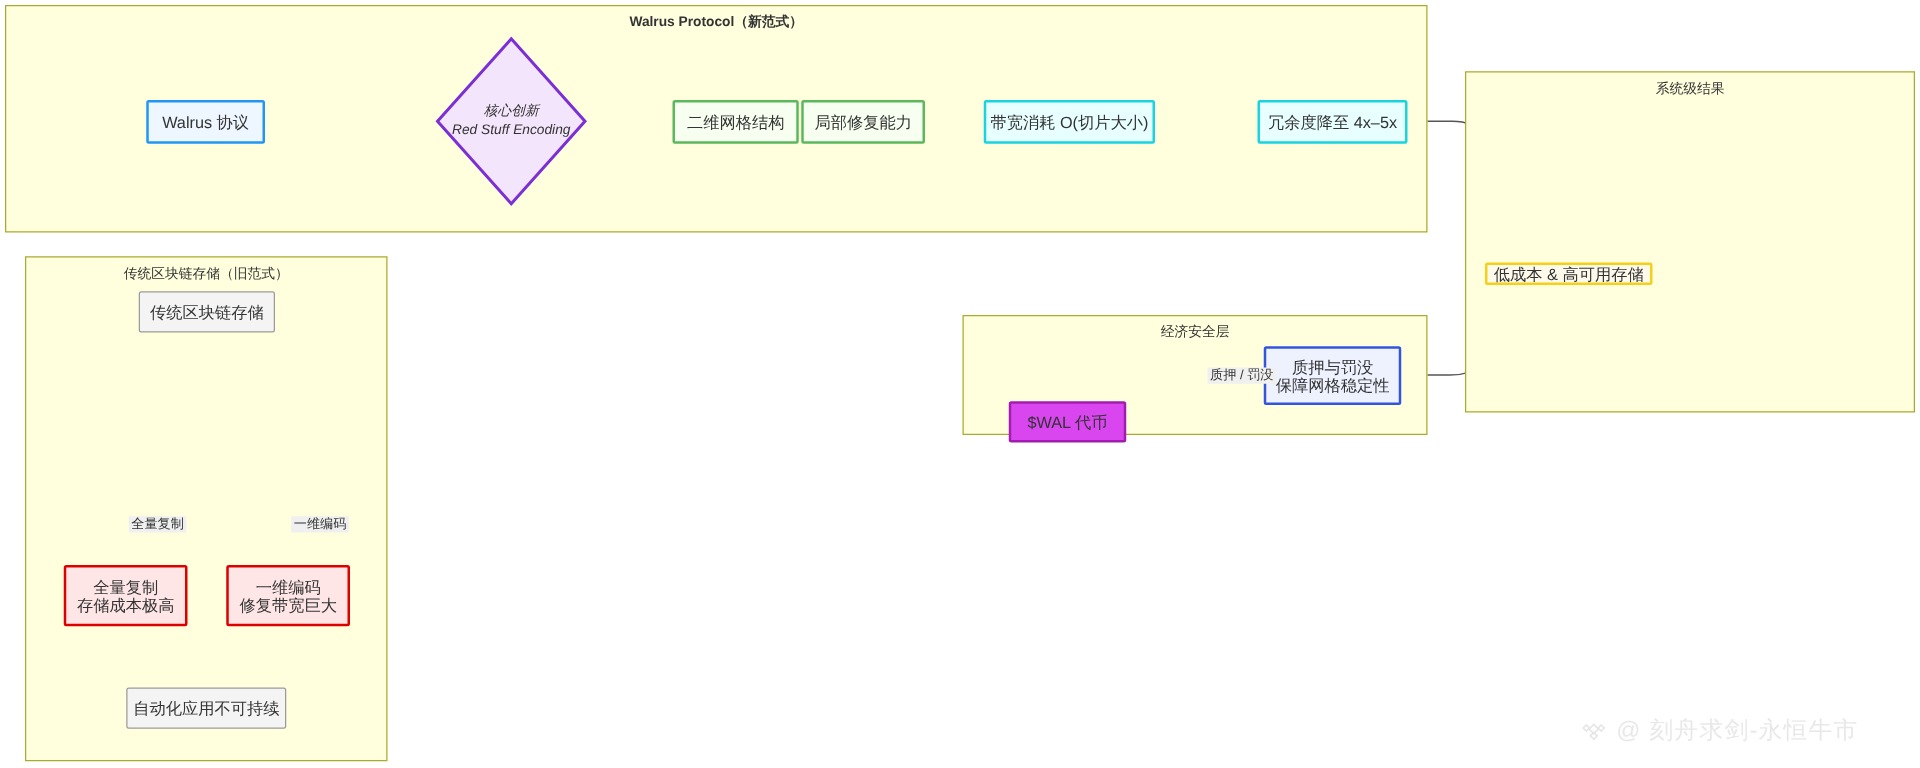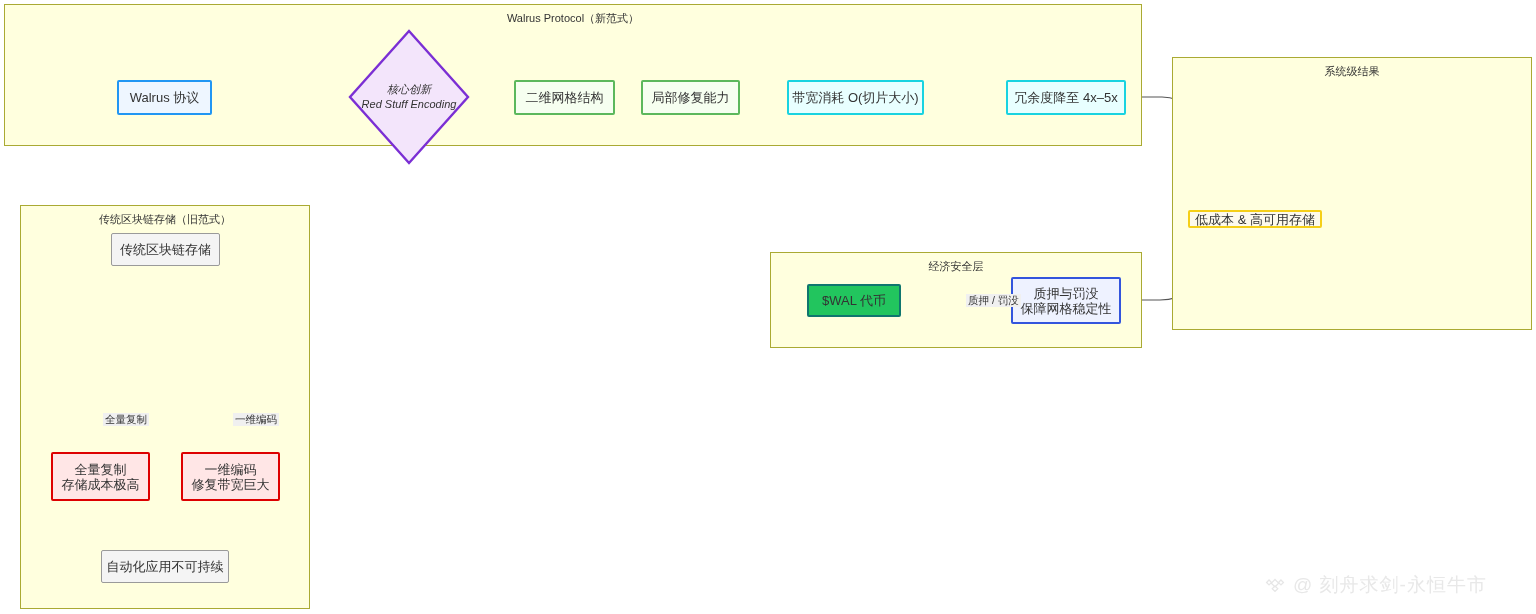--- a/index.html
+++ b/index.html
@@ -53,21 +53,21 @@
     white-space: nowrap;
     color: #333333;
   }
   .node .l2 { display: block; }
 
   .n-blue   { background: #eef6ff; border: 2px solid #2196f3; }
   .n-green  { background: #f6fff0; border: 2px solid #5cb85c; }
   .n-cyan   { background: #e8ffff; border: 2px solid #19d3e0; }
   .n-gray   { background: #f4f4f4; border: 1px solid #9a9a9a; }
   .n-red    { background: #ffe6e6; border: 2px solid #dd0000; }
-  .n-orange { background: #22c55e; border: 2px solid #0f766e; }
+  .n-orange { background: #d946ef; border: 2px solid #a21caf; margin-top: 37px; }
   .n-indigo { background: #eef2ff; border: 2px solid #3355dd; }
   .n-gold   { background: #fdfaec; border: 2px solid #f5cf18; }
 
   
   .diamond {
     position: absolute;
     display: flex;
     align-items: center;
     justify-content: center;
     font-style: italic;
@@ -168,21 +168,21 @@
 
     <line x1="901" y1="300" x2="1006" y2="300" marker-end="url(#ah)"></line>
 
     <line class="dark" x1="165" y1="266" x2="165" y2="331" marker-end="url(#ahd)"></line>
     <path class="thin" d="M140,381 L118,408 C108,420 102,436 100,452" marker-end="url(#ahd)"></path>
     <path class="thin" d="M190,381 L212,408 C222,420 228,436 230,452" marker-end="url(#ahd)"></path>
     <path class="thin" d="M100,501 C102,522 118,540 146,550 L157,553" marker-end="url(#ahd)"></path>
     <path class="thin" d="M230,501 C228,522 212,540 184,550 L173,553" marker-end="url(#ahd)"></path>
   </svg>
 
-  <div class="cluster" style="left:4px; top:4px; width:1138px; height:142px;">
+  <div class="cluster" style="left:4px; top:4px; width:1138px; height:182px;font-weight:bold;">
     <div class="cluster-title">Walrus Protocol（新范式）</div>
   </div>
 
   <div class="cluster" style="left:20px; top:205px; width:290px; height:404px;">
     <div class="cluster-title">传统区块链存储（旧范式）</div>
   </div>
 
   <div class="cluster" style="left:770px; top:252px; width:372px; height:96px;">
     <div class="cluster-title">经济安全层</div>
   </div>
@@ -198,21 +198,21 @@
   <div class="diamond" style="left:348px; top:29px; width:122px; height:136px;">
     <svg class="shape" viewBox="0 0 122 136" preserveAspectRatio="none">
       <polygon points="61,2 120,68 61,134 2,68" fill="#f3e5fb" stroke="#7b2fd4" stroke-width="2.4"></polygon>
     </svg>
     <div class="dlabel">
       <span>核心创新</span><br>
       <span>Red Stuff Encoding</span>
     </div>
   </div>
 
-  <div class="node n-green" style="left:514px; top:80px; width:101px; height:35px;">
+  <div class="node n-green" style="left:538px; top:80px; width:101px; height:35px;">
     <span>二维网格结构</span>
   </div>
 
   <div class="node n-green" style="left:641px; top:80px; width:99px; height:35px;">
     <span>局部修复能力</span>
   </div>
 
   <div class="node n-cyan" style="left:787px; top:80px; width:137px; height:35px;">
     <span>带宽消耗 O(切片大小)</span>
   </div>

